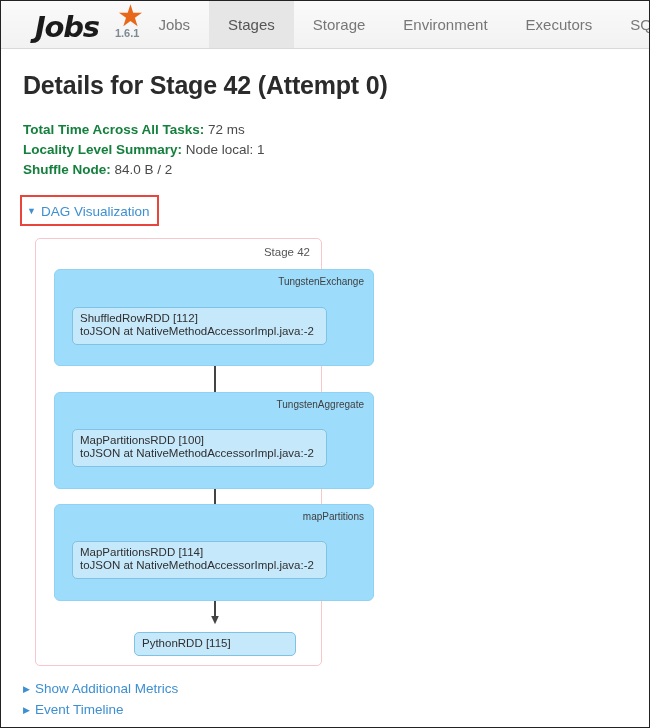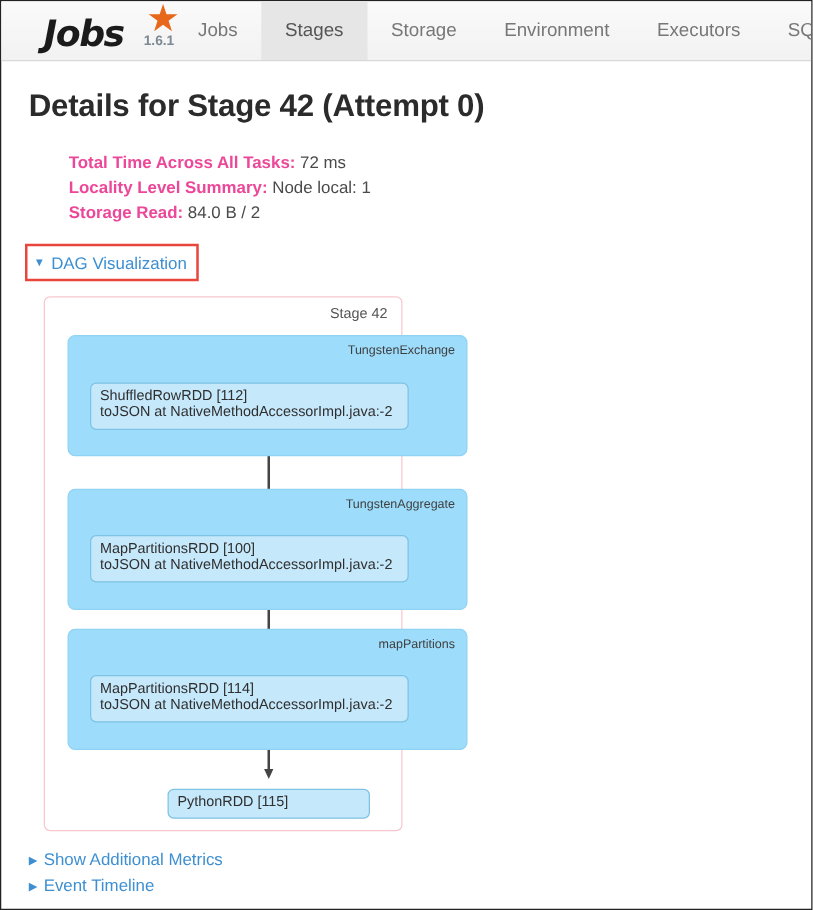--- a/index.html
+++ b/index.html
@@ -84,21 +84,21 @@
     color: #2b2b2b;
     margin: 0 0 20px 0;
     letter-spacing: -0.2px;
   }
   .summary { margin-bottom: 12px; }
   .summary-row {
     font-size: 13.5px;
     line-height: 20px;
     color: #4a4a4a;
   }
-  .summary-row b { color: #ec4899; margin-left: 32px; }
+  .summary-row b { color: #15803d; }
 
   .toggle-link {
     display: inline-flex;
     align-items: center;
     gap: 5px;
     font-size: 13.5px;
     color: #3d8fd1;
     cursor: pointer;
     line-height: 18px;
   }
@@ -198,21 +198,21 @@
     <div class="summary">
       <div class="summary-row">
         <b>Total Time Across All Tasks:</b>
         <span>72 ms</span>
       </div>
       <div class="summary-row">
         <b>Locality Level Summary:</b>
         <span>Node local: 1</span>
       </div>
       <div class="summary-row">
-        <b>Storage Read:</b>
+        <b>Shuffle Node:</b>
         <span>84.0 B / 2</span>
       </div>
     </div>
 
     <div class="dag-link-wrap">
       <div class="toggle-link">
         <span class="caret">▼</span>
         <span>DAG Visualization</span>
       </div>
     </div>

